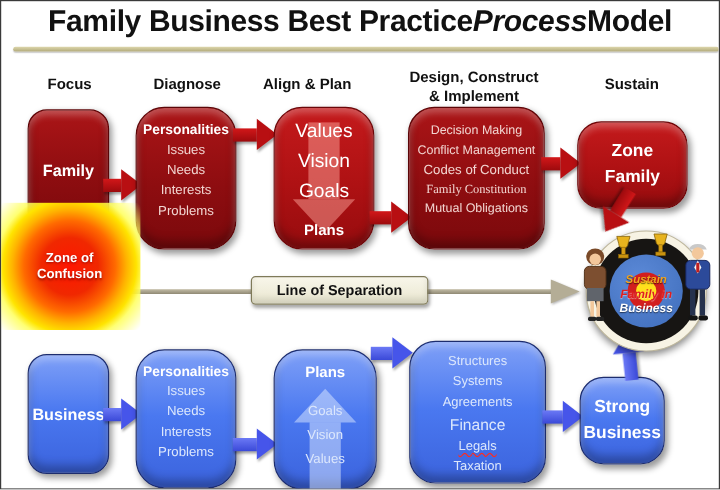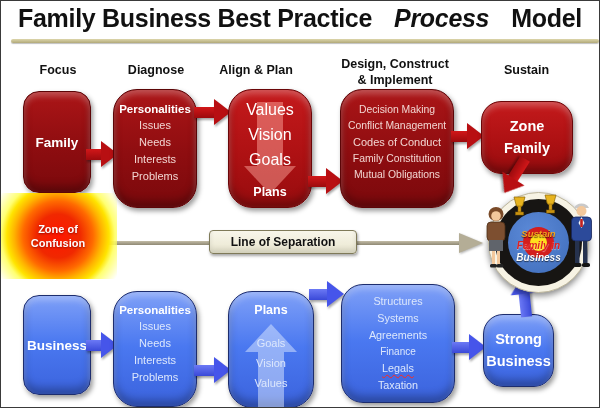--- a/index.html
+++ b/index.html
@@ -3,21 +3,21 @@
 <meta charset="utf-8">
 <style>
   html,body{margin:0;padding:0;background:#fff;}
   body{font-family:"Liberation Sans","DejaVu Sans",sans-serif;}
   #stage{position:relative;width:600px;height:408px;background:#fff;overflow:hidden;
          box-sizing:border-box;border:1px solid #3a3a3a;}
 
   
   .title{position:absolute;top:3px;left:0;right:0;text-align:center;
          font-size:25px;font-weight:bold;color:#111;letter-spacing:-0.3px;white-space:nowrap;}
-  .title .it{font-style:italic;margin:0 22px;}
+  .title .it{font-style:italic;margin:0 0;}
   .title-underline{position:absolute;top:38px;left:10px;right:0;height:4px;border-radius:2px;
          background:linear-gradient(180deg,#ddd6ab,#b1a979);box-shadow:0 1px 1px rgba(0,0,0,.25);}
 
   
   .hdr{position:absolute;font-size:12.5px;font-weight:bold;color:#111;text-align:center;
        white-space:pre-line;line-height:1.25;}
 
   
   .box{position:absolute;box-sizing:border-box;text-align:center;color:#fff;
        box-shadow:2px 3px 5px rgba(0,0,0,.4), inset 0 4px 6px rgba(255,255,255,.28), inset 0 -6px 8px rgba(0,0,0,.28);}
@@ -44,21 +44,21 @@
   
   .wm{position:absolute;left:50%;transform:translateX(-50%);pointer-events:none;}
   .wm .wshaft{width:26px;margin:0 auto;}
   .wm .whead{width:0;height:0;margin:0 auto;}
   .wm-down .wshaft{height:64px;background:rgba(255,170,158,.48);}
   .wm-down .whead{border-left:26px solid transparent;border-right:26px solid transparent;border-top:28px solid rgba(255,170,158,.48);}
   .wm-up .whead{border-left:26px solid transparent;border-right:26px solid transparent;border-bottom:28px solid rgba(222,233,255,.5);}
   .wm-up .wshaft{height:66px;background:rgba(222,233,255,.5);}
 
   
-  .zone{position:absolute;left:-2px;top:192px;width:118px;height:86px;z-index:7;
+  .zone{position:absolute;left:-2px;top:168px;width:118px;height:106px;z-index:7;
         background:radial-gradient(circle,#ff1600 0%,#f02800 30%,#ff6a00 48%,#ffb300 60%,#ffe400 70%,rgba(255,255,90,.85) 78%,rgba(255,255,140,0) 98%);
         display:flex;align-items:center;justify-content:center;}
   .zone .zlabel{width:64px;text-align:center;font-weight:bold;font-size:11px;color:#fff;line-height:1.3;
         text-shadow:0 1px 2px rgba(120,0,0,.7);}
 
   
   .sep-line{position:absolute;left:100px;top:240px;width:360px;height:4px;z-index:4;
         background:linear-gradient(180deg,#c3bca6,#8f8974);}
   .sep-head{position:absolute;left:458px;top:232px;width:0;height:0;z-index:4;
         border-top:10px solid transparent;border-bottom:10px solid transparent;border-left:24px solid #b4ad96;
@@ -139,21 +139,21 @@
 
   <div class="harrow r" style="left:307px;top:167px;width:35px;">
     <div class="shaft"></div>
       <div class="head"></div>
   </div>
 
   <div class="box red" style="left:339px;top:88px;width:114px;height:119px;border-radius:22px;padding-top:9px;">
     <div class="ln" style="font-size:10.4px;margin-top:5px;">Decision Making</div>
     <div class="ln" style="font-size:10.4px;margin-top:5px;">Conflict Management</div>
     <div class="ln" style="font-size:11px;margin-top:5px;">Codes of Conduct</div>
-    <div class="ln" style="font-size:10.4px;margin-top:5px;">Family Constitution</div>
+    <div class="ln" style="font-size:10.4px;margin-top:5px;font-family:Liberation Serif, serif;">Family Constitution</div>
     <div class="ln" style="font-size:10.4px;margin-top:5px;">Mutual Obligations</div>
   </div>
 
   <div class="harrow r" style="left:450px;top:122px;width:33px;">
     <div class="shaft"></div>
       <div class="head"></div>
   </div>
 
   <div class="box red-bright vlabel" style="left:480px;top:100px;width:92px;height:73px;border-radius:20px;font-size:14.5px;line-height:1.5;">
     <span style="width:60px;">Zone Family</span>
@@ -208,21 +208,21 @@
 
   <div class="harrow b" style="left:308px;top:280px;width:35px;">
     <div class="shaft"></div>
       <div class="head"></div>
   </div>
 
   <div class="box blue" style="left:340px;top:283px;width:114px;height:119px;border-radius:22px;padding-top:10px;">
     <div class="ln" style="font-size:10.8px;">Structures</div>
     <div class="ln" style="font-size:10.8px;margin-top:5px;">Systems</div>
     <div class="ln" style="font-size:10.8px;margin-top:5px;">Agreements</div>
-    <div class="ln" style="font-size:10px;margin-top:5px;">Finance</div>
+    <div class="ln" style="font-size:13px;margin-top:5px;">Finance</div>
     <div class="ln" style="font-size:10.8px;margin-top:5px;text-decoration:underline wavy #ff2a1e 1px;text-underline-offset:2px;">Legals</div>
     <div class="ln" style="font-size:10.8px;margin-top:5px;">Taxation</div>
   </div>
 
   <div class="harrow b" style="left:451px;top:333px;width:34px;">
     <div class="shaft"></div>
       <div class="head"></div>
   </div>
 
   <div class="box blue vlabel" style="left:482px;top:313px;width:71px;height:73px;border-radius:20px;font-size:14.5px;line-height:1.5;">

